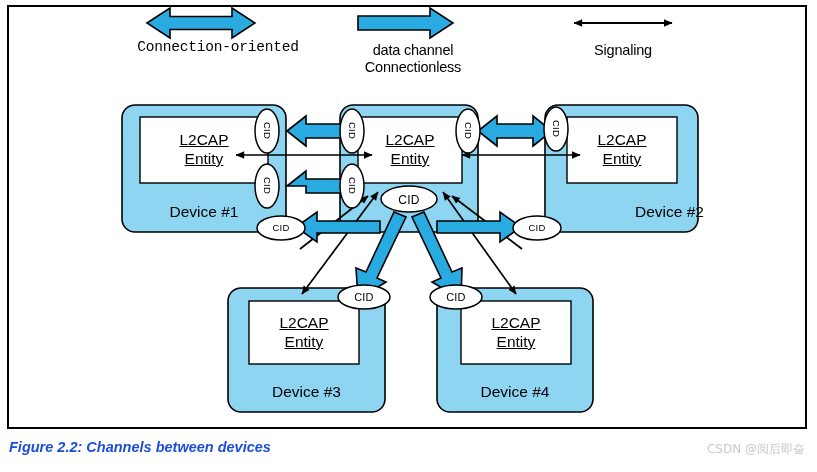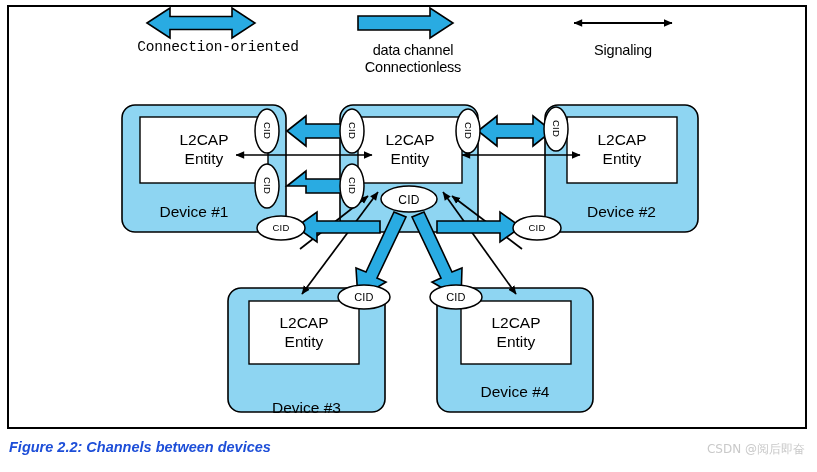--- a/index.html
+++ b/index.html
@@ -55,20 +55,21 @@
   .legend-a { left: 112px; top: 39px; width: 212px; font-family: Liberation Mono, monospace; }
   .legend-b { left: 338px; top: 42px; width: 150px; }
   .legend-c { left: 553px; top: 42px; width: 140px; }
 
   .entity-label {
     position: absolute;
     text-align: center;
     font-size: 15.5px;
     line-height: 19px;
     color: #000000;
+    text-decoration: underline;
   }
   .device-label {
     position: absolute;
     text-align: center;
     font-size: 15.5px;
     color: #000000;
   }
   .cid-label {
     position: absolute;
     font-size: 9.5px;
@@ -232,38 +233,38 @@
     <div>Connectionless</div>
   </div>
   <div class="legend-label legend-c">
     <div>Signaling</div>
   </div>
 
   <div class="entity-label" style="left:140px; top:130px; width:128px;">
     <div>L2CAP</div>
     <div>Entity</div>
   </div>
-  <div class="device-label" style="left:112px; top:203px; width:164px;">Device #1</div>
+  <div class="device-label" style="left:122px; top:203px; width:164px;">Device #1</div>
 
   <div class="entity-label" style="left:358px; top:130px; width:104px;">
     <div>L2CAP</div>
     <div>Entity</div>
   </div>
 
   <div class="entity-label" style="left:567px; top:130px; width:110px;">
     <div>L2CAP</div>
     <div>Entity</div>
   </div>
-  <div class="device-label" style="left:545px; top:203px; width:153px;">Device #2</div>
+  <div class="device-label" style="left:545px; top:203px; width:153px;padding-left:48px;">Device #2</div>
 
   <div class="entity-label" style="left:249px; top:313px; width:110px;">
     <div>L2CAP</div>
     <div>Entity</div>
   </div>
-  <div class="device-label" style="left:228px; top:383px; width:157px;margin-top:16px;">Device #3</div>
+  <div class="device-label" style="left:228px; top:383px; width:157px;">Device #3</div>
 
   <div class="entity-label" style="left:461px; top:313px; width:110px;">
     <div>L2CAP</div>
     <div>Entity</div>
   </div>
   <div class="device-label" style="left:437px; top:383px; width:156px;">Device #4</div>
 
   <div class="cid-label vertical" style="left:248px; top:125px; width:38px; transform:rotate(90deg);">CID</div>
   <div class="cid-label vertical" style="left:248px; top:180px; width:38px; transform:rotate(90deg);">CID</div>
   <div class="cid-label" style="left:262px; top:222px; width:38px;">CID</div>

